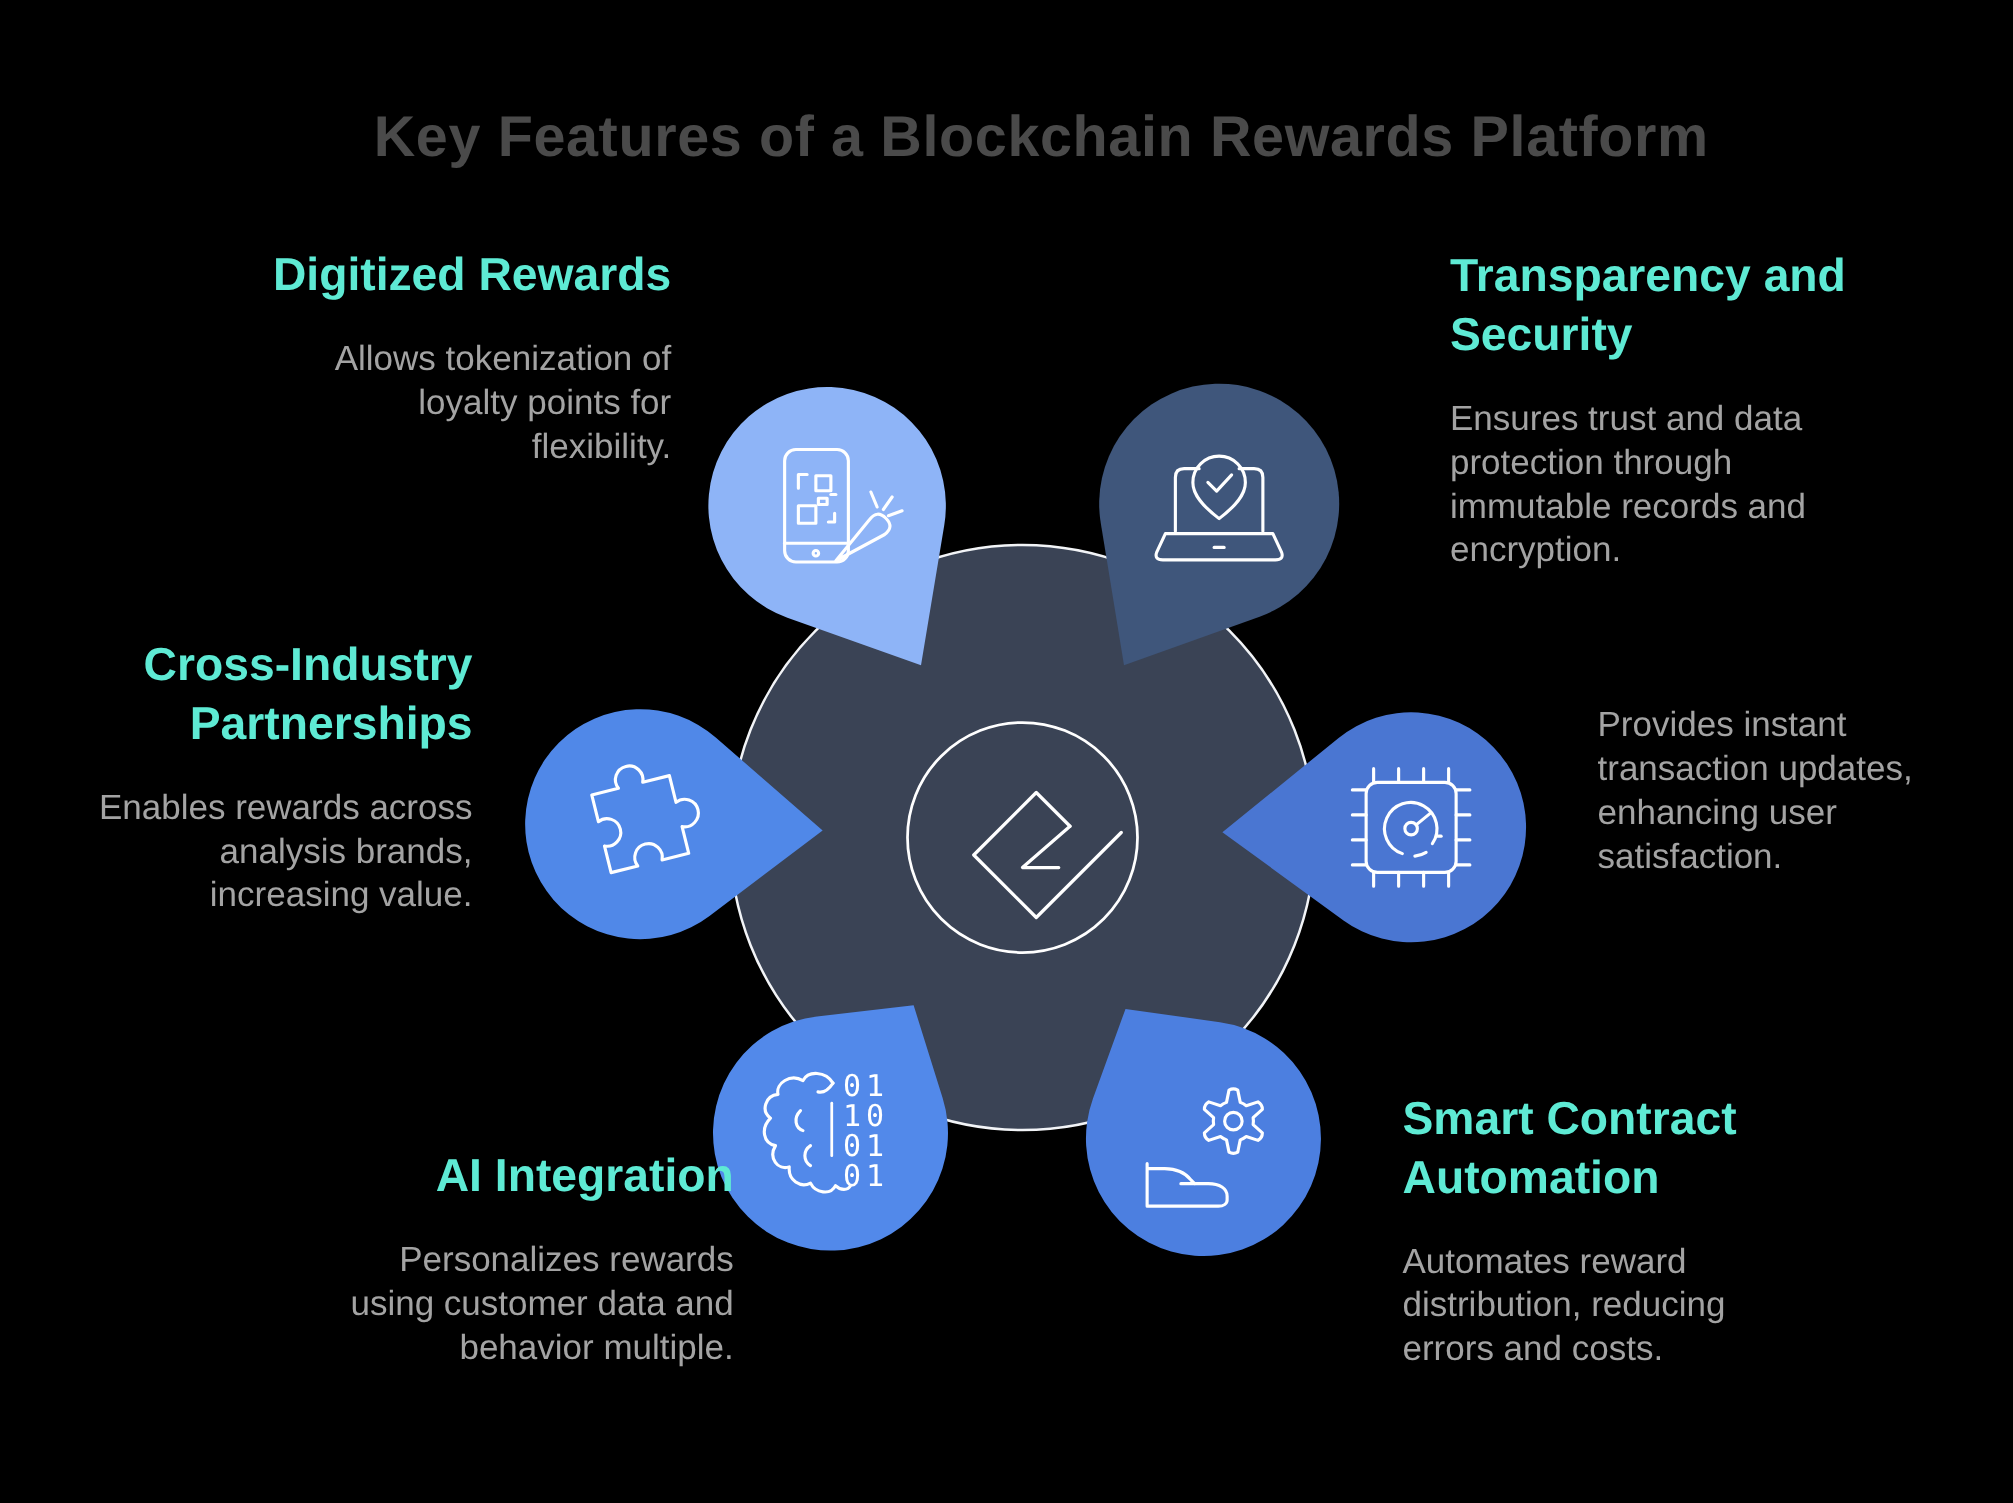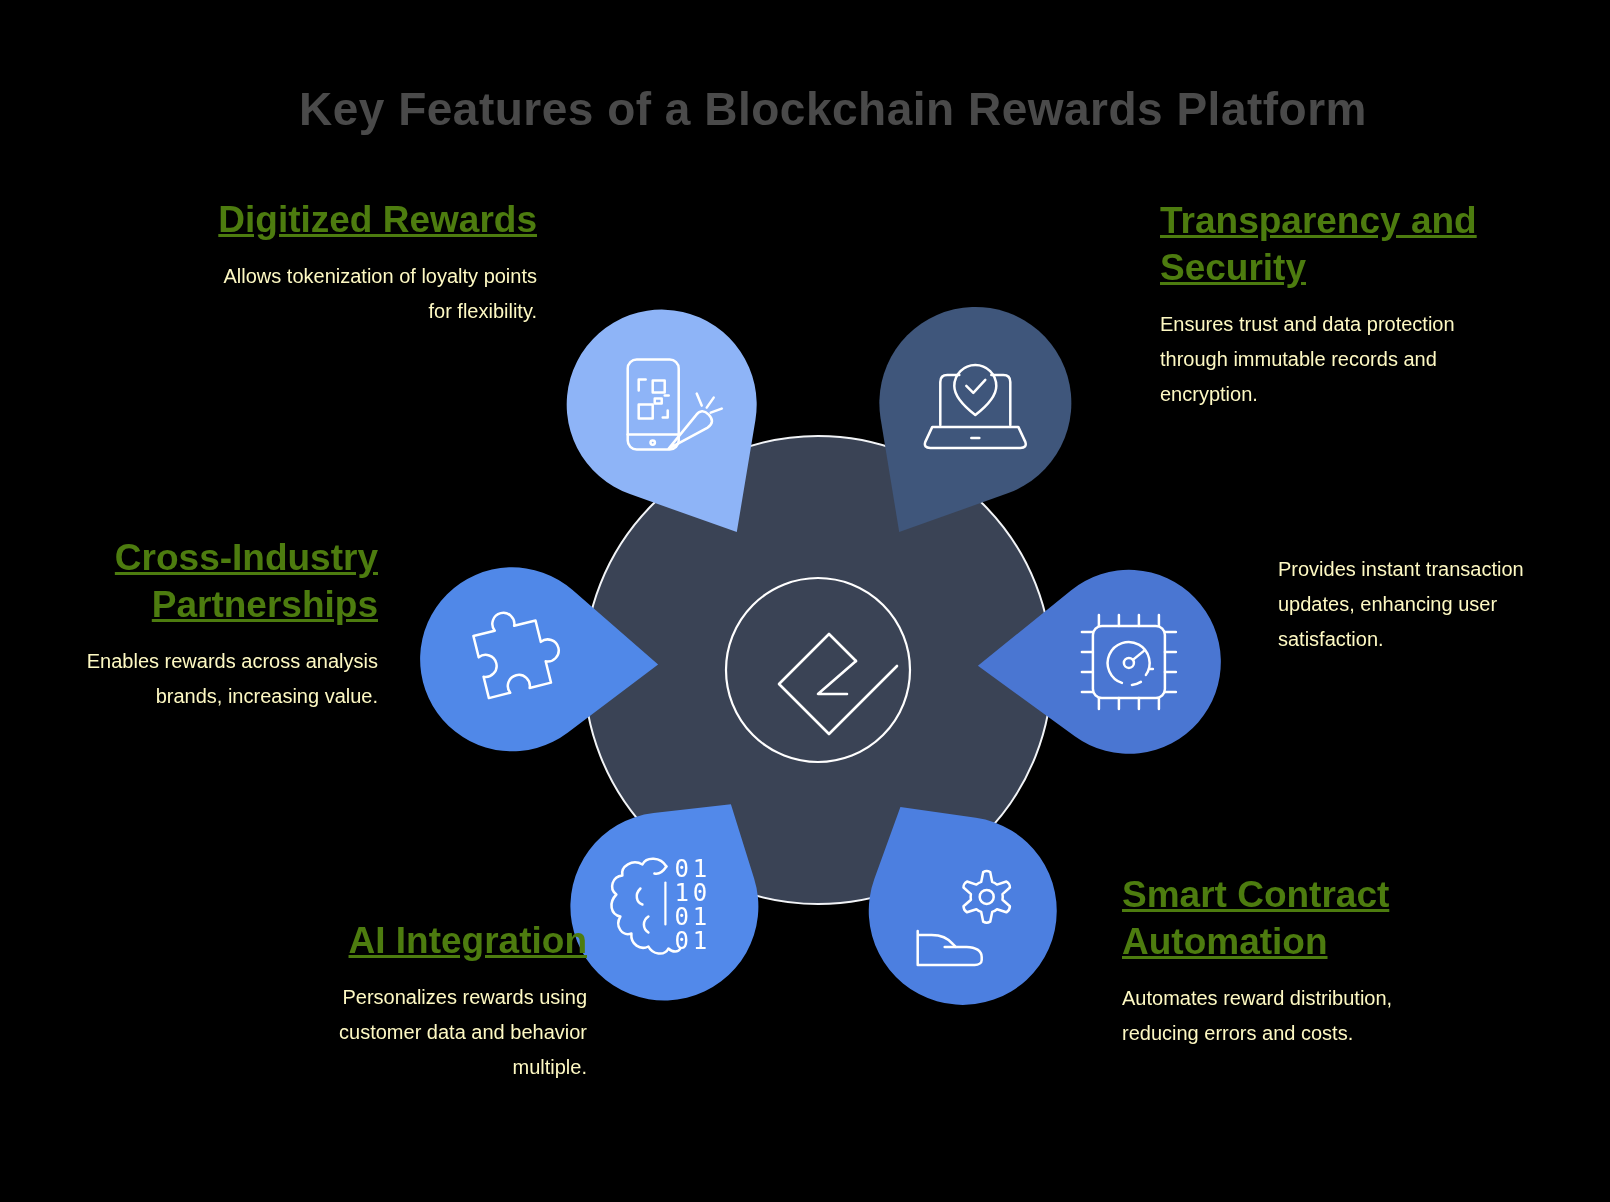--- a/index.html
+++ b/index.html
@@ -3,27 +3,27 @@
 <meta charset="utf-8">
 <style>
   html,body{margin:0;padding:0;background:#000;}
   #stage{position:relative;width:1610px;height:1116px;background:#000;overflow:hidden;
          font-family:"Liberation Sans","DejaVu Sans",sans-serif;}
   #diagram{position:absolute;left:0;top:0;}
   .title{position:absolute;left:0;right:0;top:82px;text-align:center;
          transform:translateX(28px);
          font-size:46px;font-weight:bold;color:#4a4a4a;letter-spacing:.5px;}
   .tb{position:absolute;}
-  .tb h2{margin:0;font-size:37px;line-height:47px;font-weight:bold;color:#4d7c0f;text-decoration:underline;}
-  .tb p{margin:16px 0 0 0;font-size:20px;line-height:35px;color:#fef9c3;}
+  .tb h2{margin:0;font-size:37px;line-height:47px;font-weight:bold;color:#5eead4;}
+  .tb p{margin:26px 0 0 0;font-size:28px;line-height:35px;color:#a3a3a3;}
   .tb.right{text-align:right;}
   .tb.left{text-align:left;}
   #tb-digitized   {right:1073px;top:196px;width:320px;}
   #tb-transparency{left:1160px;top:197px;width:345px;}
-  #tb-cross       {right:1232px;top:534px;width:330px;}
+  #tb-cross       {right:1232px;top:508px;width:330px;}
   #tb-realtime    {left:1278px;top:536px;width:290px;}
   #tb-ai          {right:1023px;top:917px;width:308px;}
   #tb-smart       {left:1122px;top:871px;width:335px;}
   .ic{stroke:#fff;stroke-width:2.5;fill:none;stroke-linecap:round;stroke-linejoin:round;}
   .ic-txt{fill:#fff;stroke:none;font-family:"DejaVu Sans Mono",monospace;font-size:24px;letter-spacing:4px;}
 </style>
 </head>
 <body>
 
 <div id="stage">

